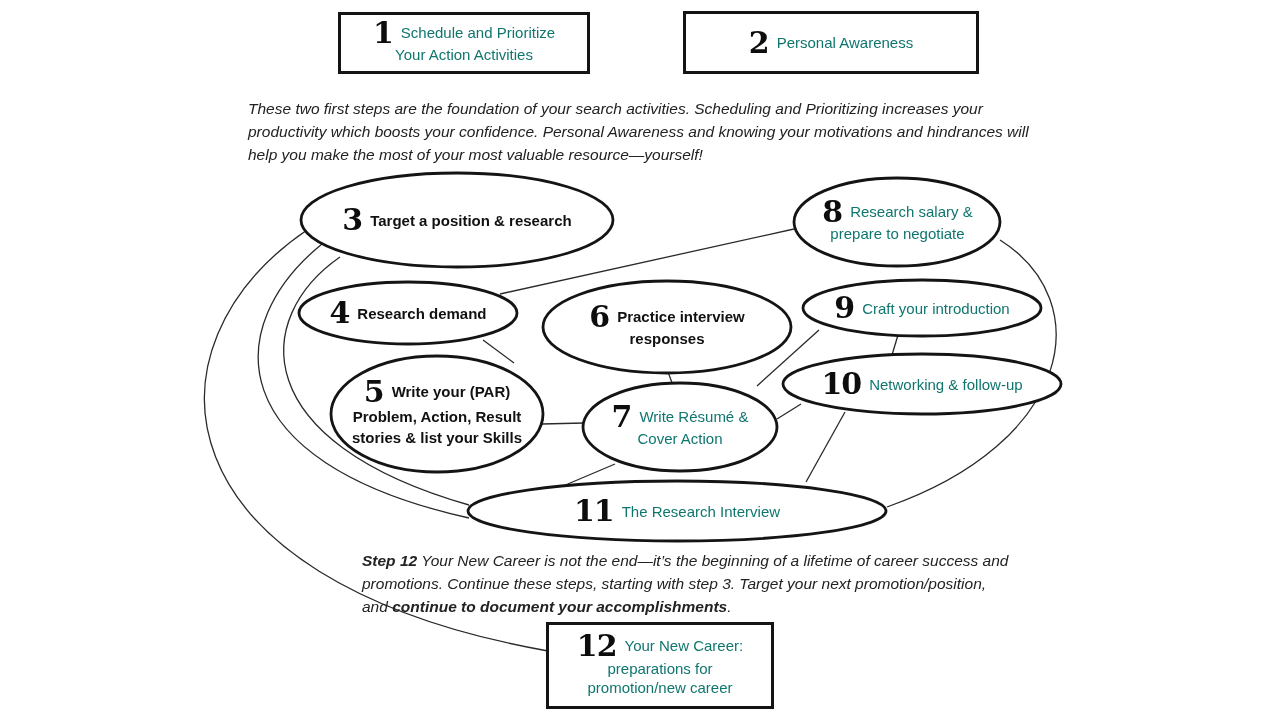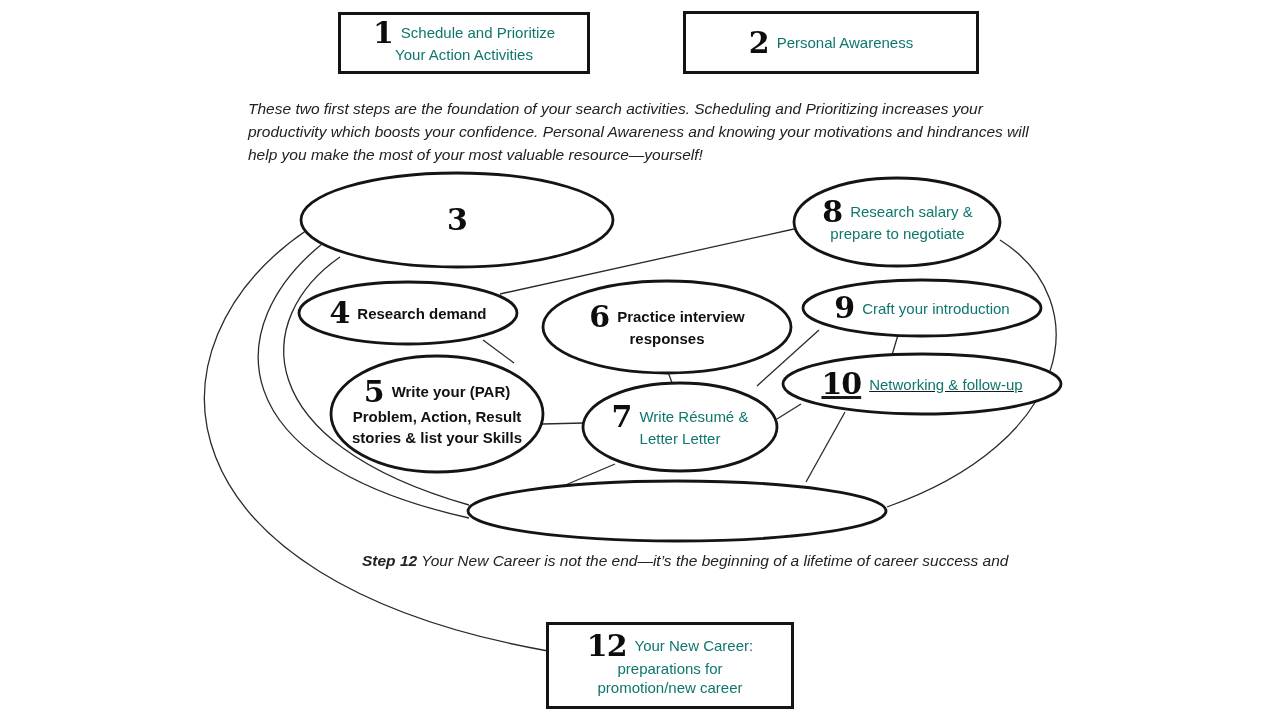--- a/index.html
+++ b/index.html
@@ -70,20 +70,21 @@
 
   <div class="para" style="left:248px;top:97px;width:815px;">
     <span class="line">These two first steps are the foundation of your search activities. Scheduling and Prioritizing increases your</span>
     <span class="line">productivity which boosts your confidence. Personal Awareness and knowing your motivations and hindrances will</span>
     <span class="line">help you make the most of your most valuable resource—yourself!</span>
   </div>
 
   <div class="node bold" style="left:312px;top:180px;width:290px;height:80px;">
     <div class="l1">
       <span class="num">3</span>
+      <span class="lbl">Target a position &amp; research</span>
     </div>
   </div>
 
   <div class="node" style="left:800px;top:185px;width:195px;height:74px;">
     <div class="l1">
       <span class="num">8</span>
       <span class="lbl">Research salary &amp;</span>
     </div>
     <span class="lbl">prepare to negotiate</span>
   </div>
@@ -112,41 +113,49 @@
 
   <div class="node bold" style="left:340px;top:365px;width:194px;height:98px;">
     <div class="l1" style="margin-bottom:3px;">
       <span class="num">5</span>
       <span class="lbl">Write your (PAR)</span>
     </div>
     <span class="lbl">Problem, Action, Result</span>
     <span class="lbl">stories &amp; list your Skills</span>
   </div>
 
-  <div class="node" style="left:793px;top:362px;width:258px;height:44px;text-decoration:underline;">
+  <div class="node" style="left:793px;top:362px;width:258px;height:44px;">
     <div class="l1">
       <span class="num">10</span>
       <span class="lbl">Networking &amp; follow-up</span>
     </div>
   </div>
 
   <div class="node" style="left:590px;top:392px;width:180px;height:70px;">
     <div class="l1">
       <span class="num">7</span>
       <span class="lbl">Write Résumé &amp;</span>
     </div>
-    <span class="lbl">Letter Letter</span>
+    <span class="lbl">Cover Action</span>
   </div>
 
+  <div class="node" style="left:480px;top:490px;width:394px;height:42px;">
+    <div class="l1">
+      <span class="num">11</span>
+      <span class="lbl">The Research Interview</span>
+    </div>
+  </div>
 
   <div class="para" style="left:362px;top:549px;width:690px;">
     <span class="line"><span class="bold-it">Step 12</span><span> Your New Career is not the end—it’s the beginning of a lifetime of career success and</span></span>
+    <span class="line">promotions. Continue these steps, starting with step 3. Target your next promotion/position,</span>
+    <span class="line"><span>and </span><span class="bold-it">continue to document your accomplishments</span><span>.</span></span>
   </div>
 
-  <div class="box" style="left:546px;top:622px;width:248px;height:87px;">
+  <div class="box" style="left:546px;top:622px;width:228px;height:87px;">
     <div class="l1" style="margin-bottom:2px;">
       <span class="num">12</span>
       <span class="lbl">Your New Career:</span>
     </div>
     <span class="lbl" style="line-height:19px;">preparations for</span>
     <span class="lbl" style="line-height:19px;">promotion/new career</span>
   </div>
 
 </div>
 

